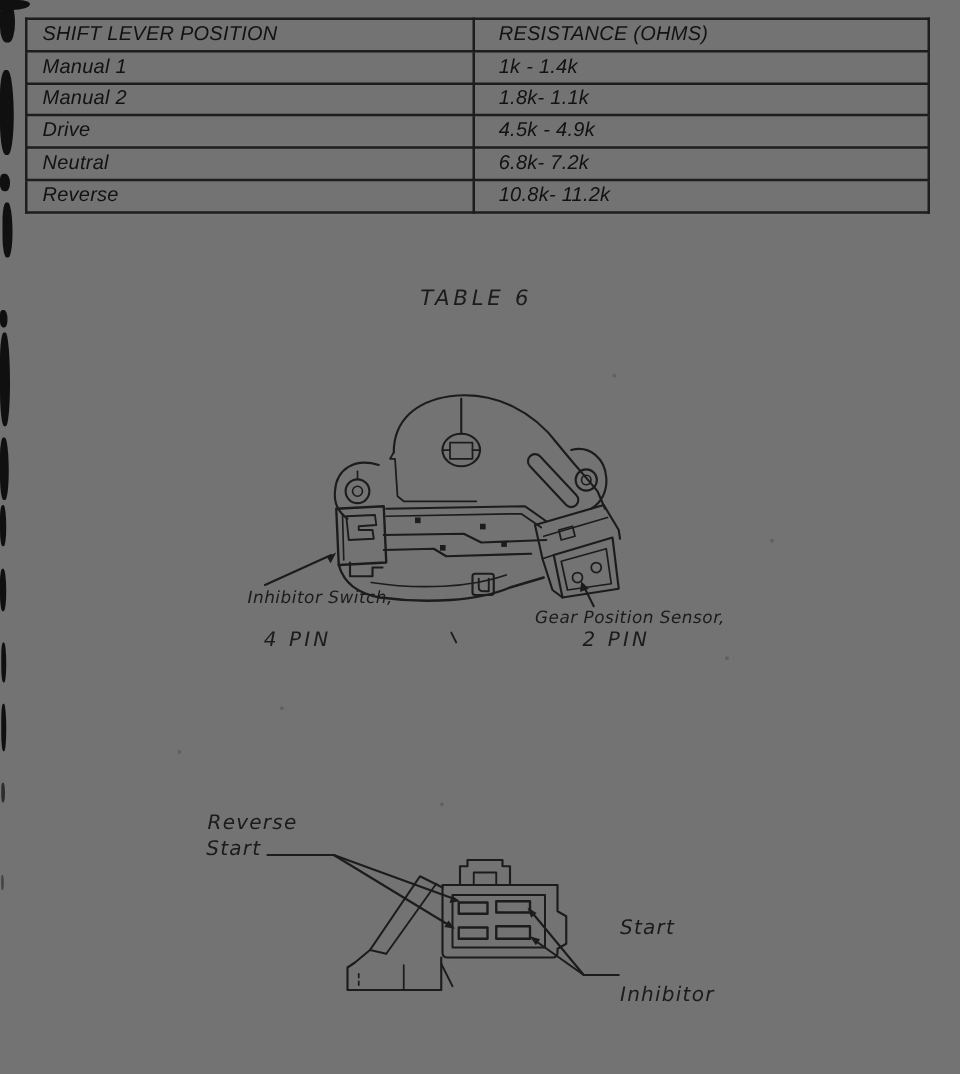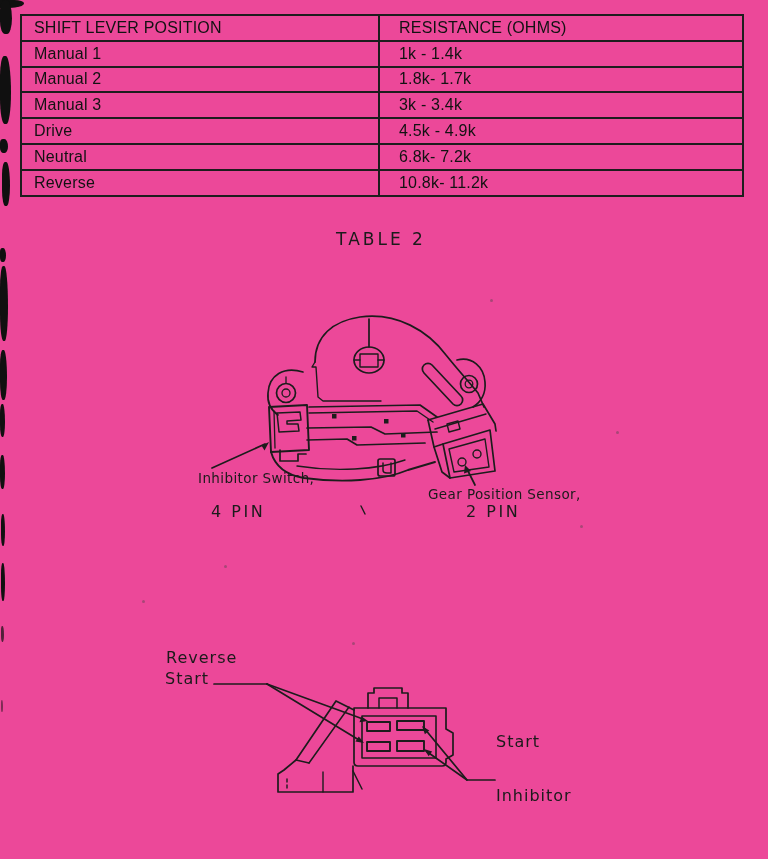--- a/index.html
+++ b/index.html
@@ -1,23 +1,24 @@
 <!DOCTYPE html>
 <html><head>
 <meta charset="utf-8">
 <style>
   html,body{margin:0;padding:0;}
   body{background:#e8e8e8;}
   .page{
     position:relative;
     width:768px;height:859px;
-    background:#ec4899;
+    background:#737373;
     overflow:hidden;
     font-family:"Liberation Sans", sans-serif;
     color:#161616;
+    font-style:italic;
   }
   
   .res-table{
     position:absolute;left:20px;top:14px;width:722px;
     border-collapse:collapse;table-layout:fixed;
     font-size:16px;letter-spacing:.2px;color:#121212;
   }
   .res-table td{
     border:2px solid #1d1d1d;
     height:23.8px;
@@ -90,42 +91,38 @@
       <tr>
         <td>SHIFT LEVER POSITION</td>
         <td class="col-res">RESISTANCE (OHMS)</td>
       </tr>
       <tr>
         <td>Manual 1</td>
         <td class="col-res">1k - 1.4k</td>
       </tr>
       <tr>
         <td>Manual 2</td>
-        <td class="col-res">1.8k- 1.7k</td>
-      </tr>
-      <tr>
-        <td>Manual 3</td>
-        <td class="col-res">3k - 3.4k</td>
+        <td class="col-res">1.8k- 1.1k</td>
       </tr>
       <tr>
         <td>Drive</td>
         <td class="col-res">4.5k - 4.9k</td>
       </tr>
       <tr>
         <td>Neutral</td>
         <td class="col-res">6.8k- 7.2k</td>
       </tr>
       <tr>
         <td>Reverse</td>
         <td class="col-res">10.8k- 11.2k</td>
       </tr>
     </tbody>
   </table>
 
-  <div class="hand caption" style="left:281px;top:229px;width:200px;">TABLE 2</div>
+  <div class="hand caption" style="left:281px;top:229px;width:200px;">TABLE 6</div>
 
   <svg viewBox="0 0 400 235" style="left:185px;top:300px;width:400px;height:235px;">
     <g stroke="#1c1c1c" fill="none" stroke-width="1.7" stroke-linecap="round" stroke-linejoin="round">
 
       <path d="M 130 62 C 130 36 148 21 175 17 C 212 12 243 31 261 55 C 273 70 284 82 293 93 L 299 107"></path>
       <path d="M 130 62 L 127 67 L 131 67 L 133 97 L 138 101 L 196 101" stroke-width="1.4"></path>
       <line x1="184" y1="19" x2="184" y2="47"></line>
       <ellipse cx="184" cy="60" rx="15" ry="13"></ellipse>
       <path d="M 175 54 L 193 54 L 193 67 L 175 67 Z" stroke-width="1.4"></path>
       <path d="M 169 60 L 175 60 M 193 60 L 199 60" stroke-width="1.4"></path>

